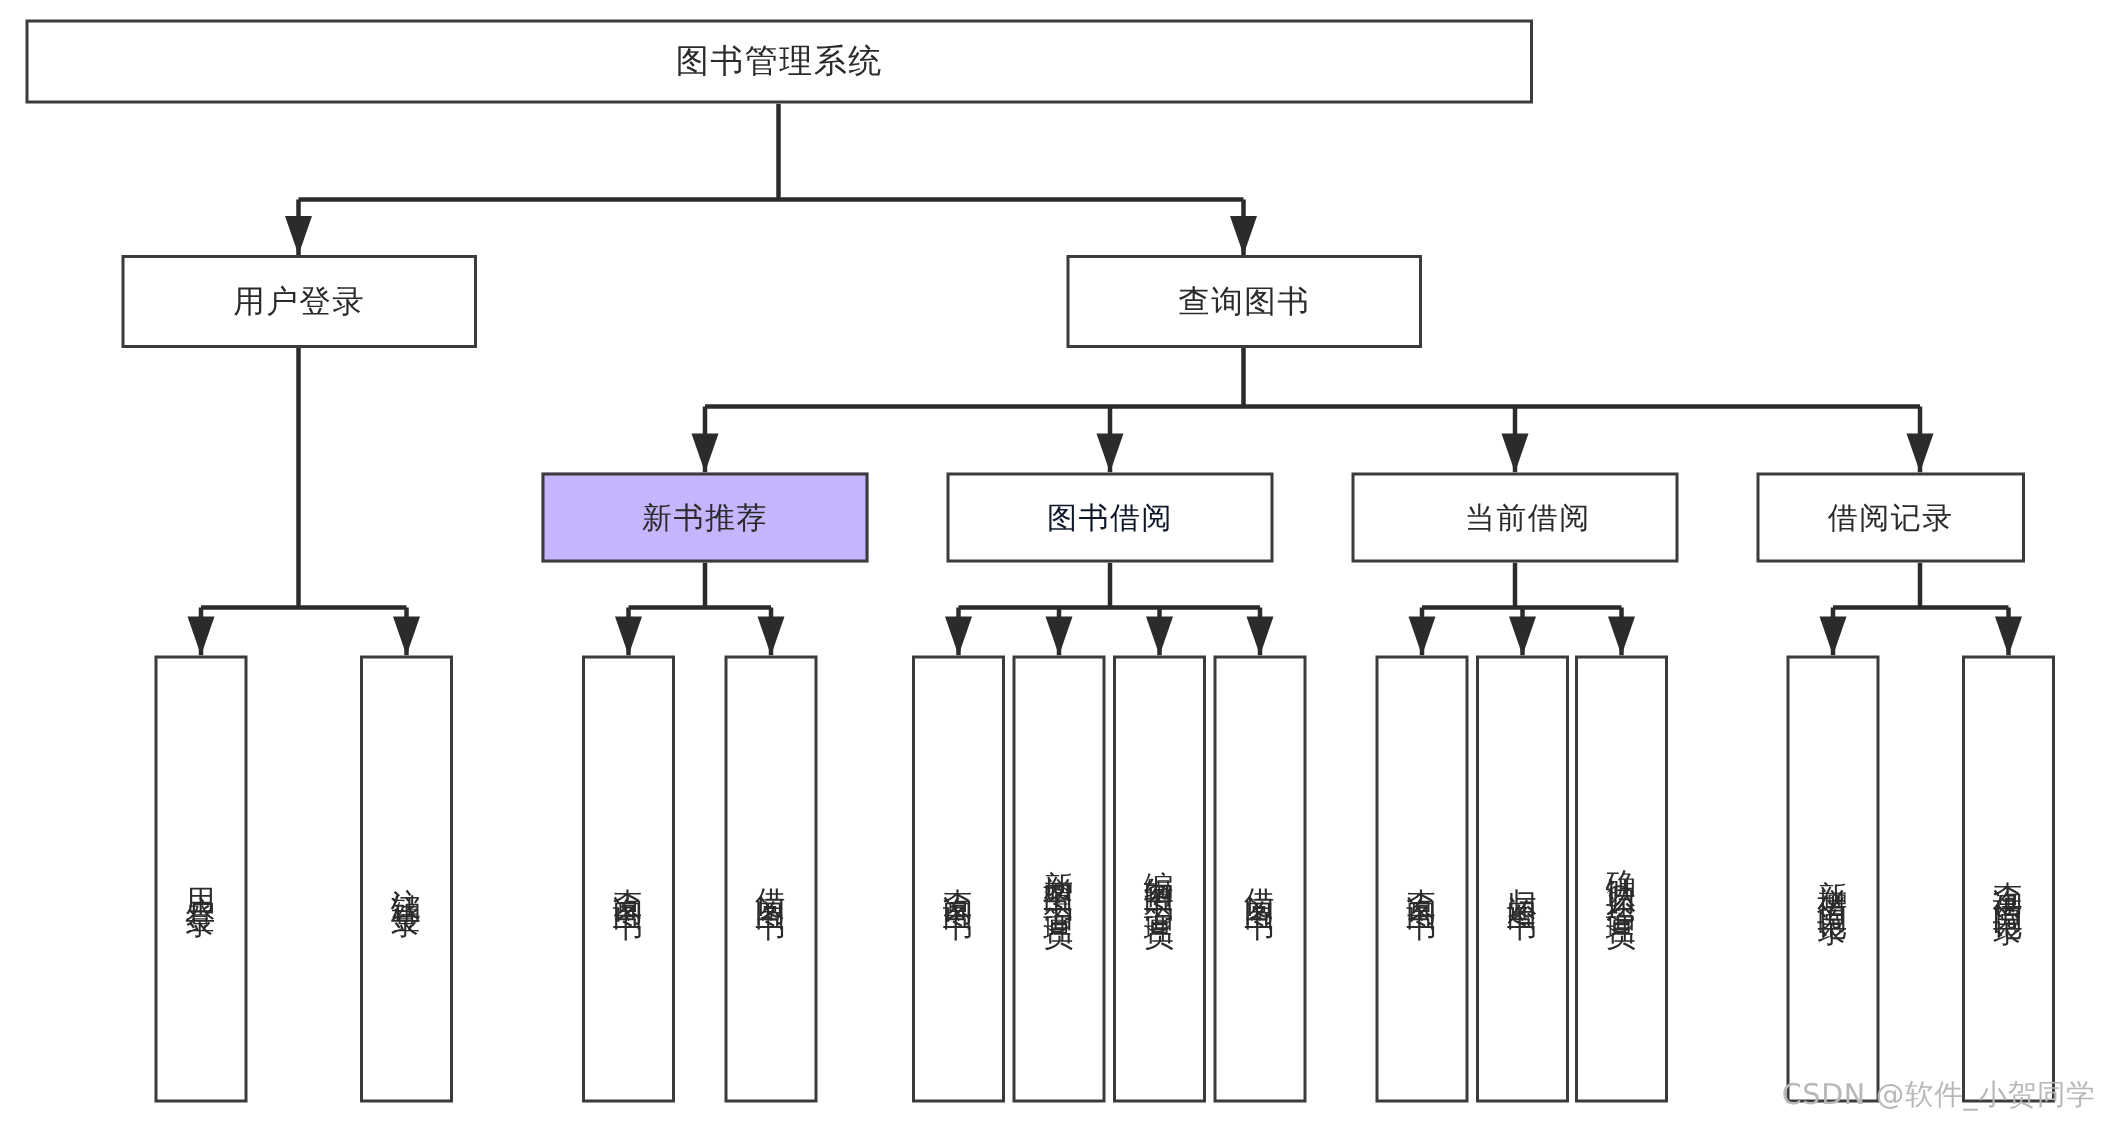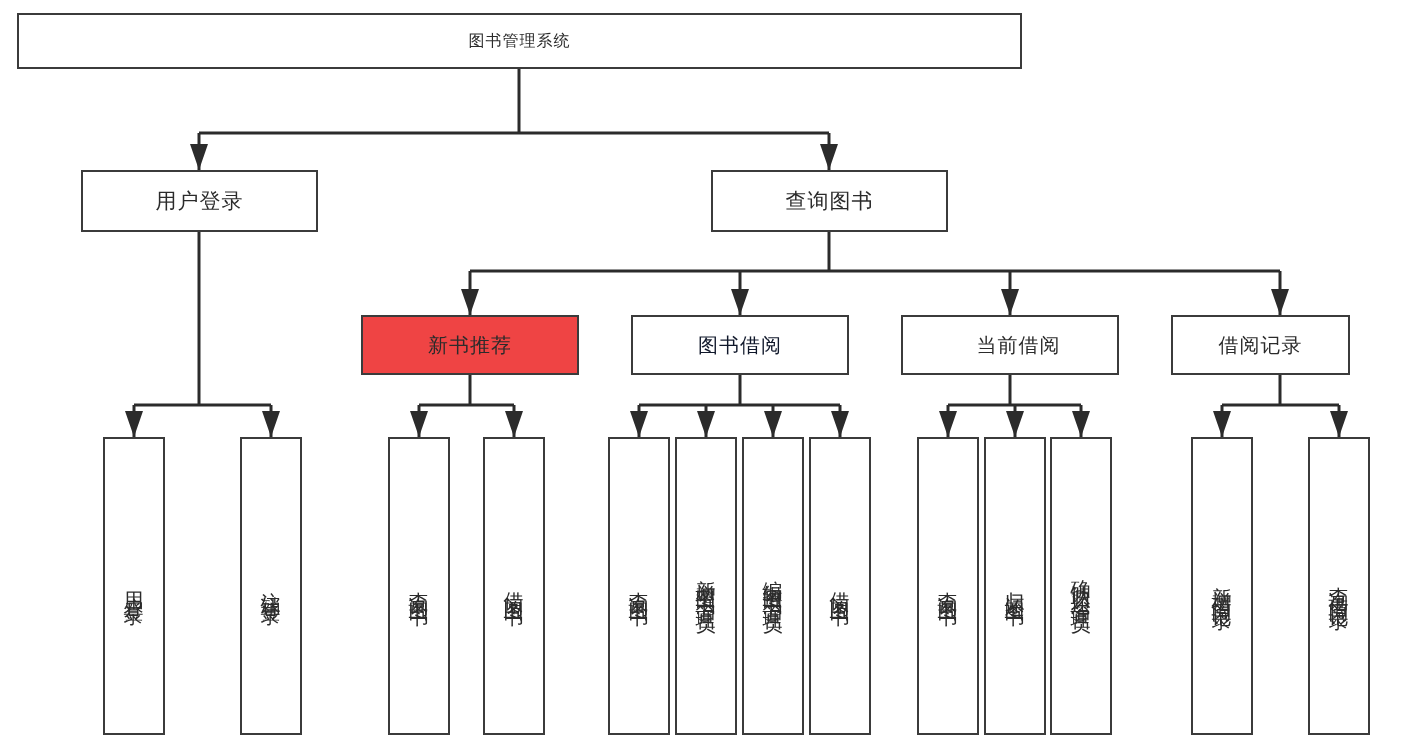--- a/index.html
+++ b/index.html
@@ -32,21 +32,21 @@
     background: #ffffff;
     border: 2px solid #3b3b3b;
     display: flex;
     align-items: center;
     justify-content: center;
     color: #2b2b2b;
     text-align: center;
     overflow: hidden;
   }
   .node.root {
-    font-size: 16px;
+    font-size: 22px;
     align-items: center;
   }
   .node.level2 {
     font-size: 21px;
   }
   .node.level3 {
     font-size: 20px;
   }
   .node.leaf {
     font-size: 20px;
@@ -153,21 +153,21 @@
   <div id="node-layer">
       <div class="node root" style="left: 17px; top: 13px; width: 1005px; height: 56px; border-color: rgb(59, 59, 59); background: rgb(255, 255, 255); color: rgb(43, 43, 43);">
         <span class="node-text">图书管理系统</span>
       </div>
       <div class="node level2" style="left: 81px; top: 170px; width: 237px; height: 62px; border-color: rgb(59, 59, 59); background: rgb(255, 255, 255); color: rgb(43, 43, 43);">
         <span class="node-text">用户登录</span>
       </div>
       <div class="node level2" style="left: 711px; top: 170px; width: 237px; height: 62px; border-color: rgb(59, 59, 59); background: rgb(255, 255, 255); color: rgb(43, 43, 43);">
         <span class="node-text">查询图书</span>
       </div>
-      <div class="node level3" style="left: 361px; top: 315px; width: 218px; height: 60px; border-color: rgb(59, 59, 59); background: #ef4444; color: rgb(43, 43, 43);">
+      <div class="node level3" style="left: 361px; top: 315px; width: 218px; height: 60px; border-color: rgb(59, 59, 59); background: #c4b5fd; color: rgb(43, 43, 43);">
         <span class="node-text">新书推荐</span>
       </div>
       <div class="node level3" style="left: 631px; top: 315px; width: 218px; height: 60px; border-color: rgb(59, 59, 59); background: rgb(255, 255, 255); color: #0f172a;">
         <span class="node-text">图书借阅</span>
       </div>
       <div class="node level3" style="left: 901px; top: 315px; width: 218px; height: 60px; border-color: rgb(59, 59, 59); background: rgb(255, 255, 255); color: rgb(43, 43, 43); padding-left: 17px;">
         <span class="node-text">当前借阅</span>
       </div>
       <div class="node level3" style="left: 1171px; top: 315px; width: 179px; height: 60px; border-color: rgb(59, 59, 59); background: rgb(255, 255, 255); color: rgb(43, 43, 43);">
         <span class="node-text">借阅记录</span>
@@ -206,13 +206,14 @@
         <span class="leaf-text">确认归还（管理员）</span>
       </div>
       <div class="node leaf" style="left: 1191px; top: 437px; width: 62px; height: 298px; border-color: rgb(59, 59, 59); background: rgb(255, 255, 255); color: rgb(43, 43, 43);">
         <span class="leaf-text">新增借阅记录</span>
       </div>
       <div class="node leaf" style="left: 1308px; top: 437px; width: 62px; height: 298px; border-color: rgb(59, 59, 59); background: rgb(255, 255, 255); color: rgb(43, 43, 43);">
         <span class="leaf-text">查询借阅记录</span>
       </div>
     </div>
 
+  <div id="watermark">CSDN @软件_小贺同学</div>
 </div>
 
 </body></html>

